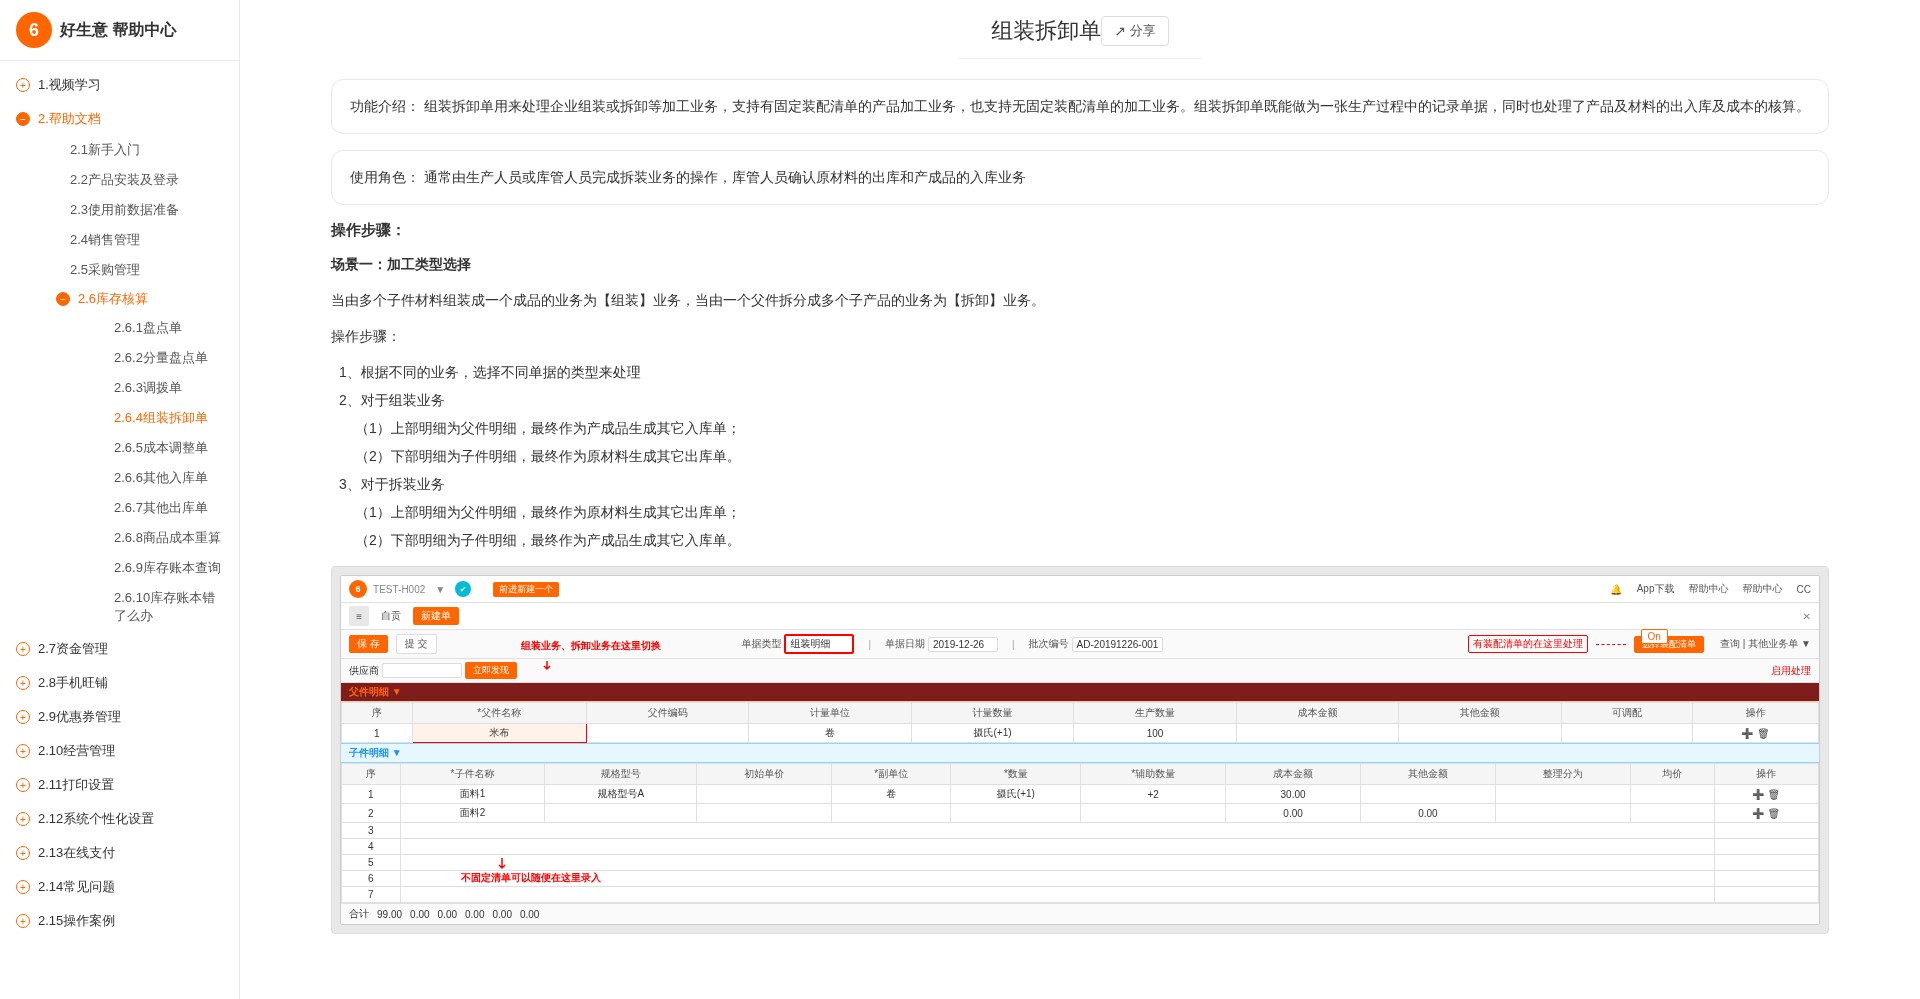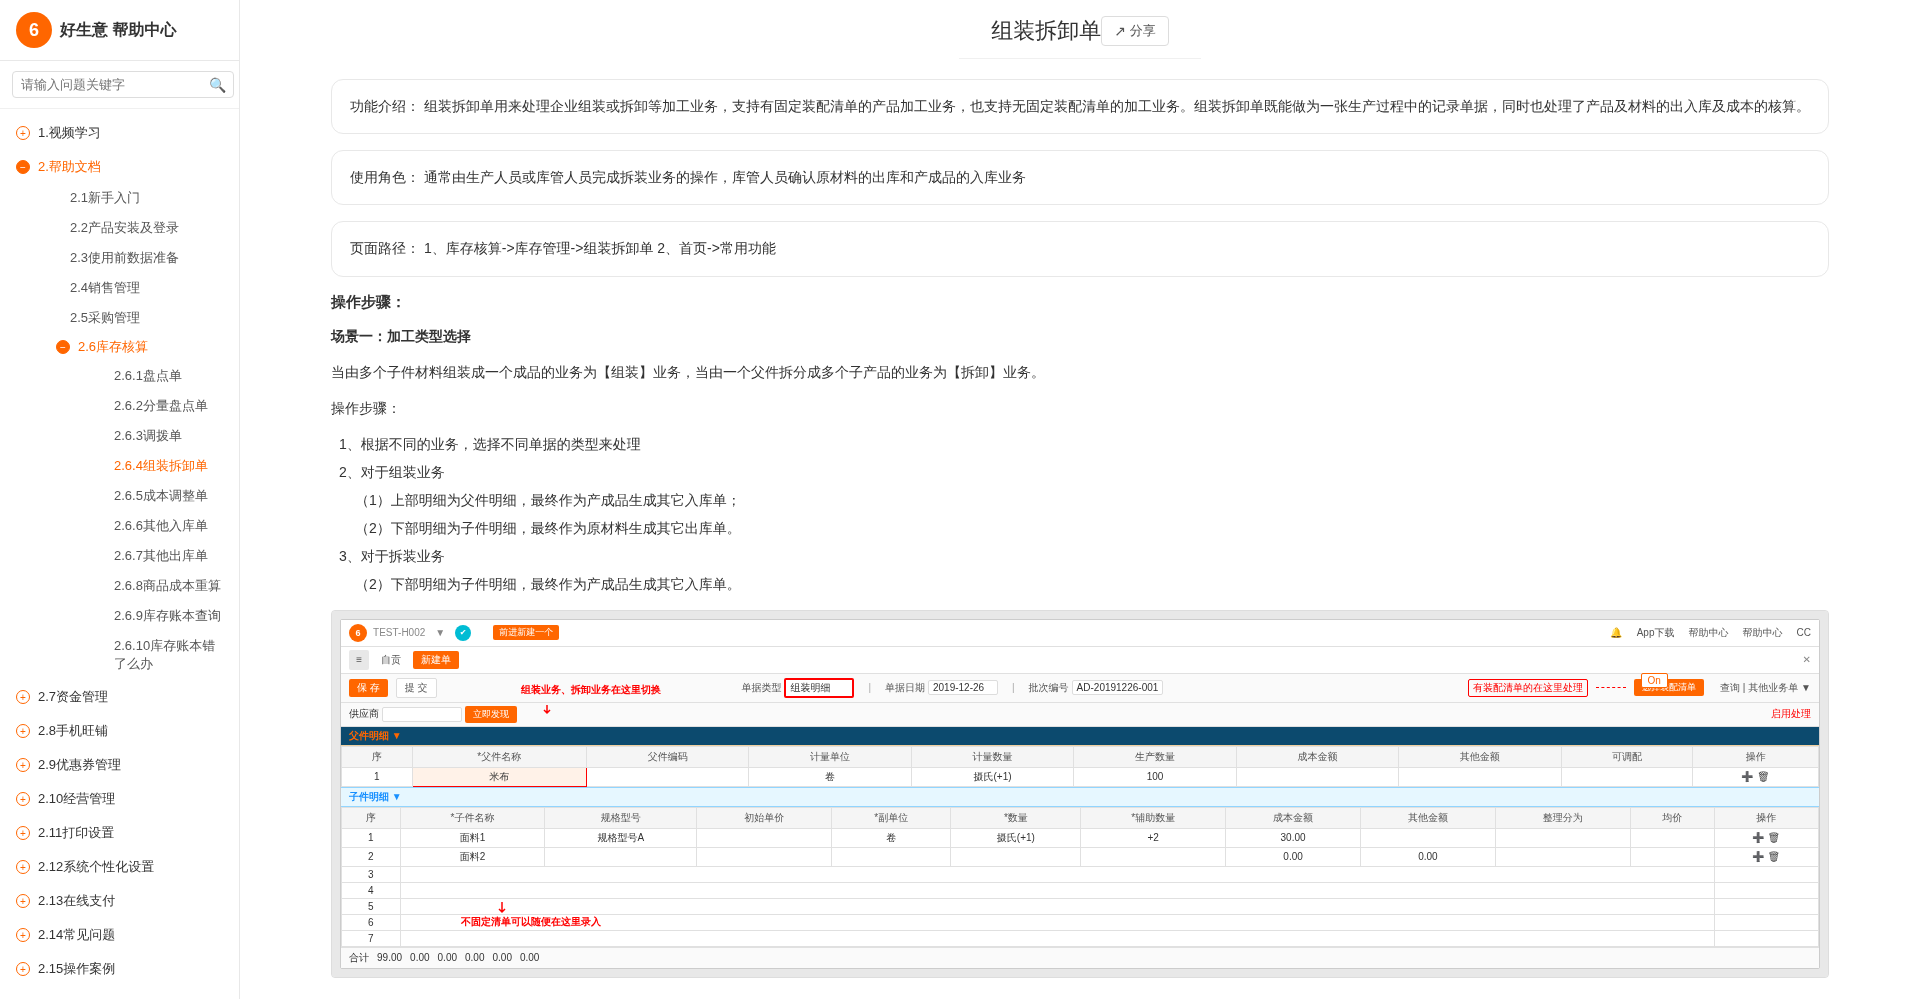--- a/index.html
+++ b/index.html
@@ -273,24 +273,20 @@
   </style>
 </head>
 <body>
 
 <div id="sidebar">
   <div class="sidebar-logo">
     <div class="logo-circle">
       <span>6</span>
     </div>
     <span class="logo-text">好生意 帮助中心</span>
-  </div>
-  <div class="sidebar-search">
-    <input type="text" placeholder="请输入问题关键字" style="">
-    <span class="search-icon">🔍</span>
   </div>
   <div class="sidebar-nav">
 
     <div class="nav-section">
       <div class="nav-section-header">
         <div class="plus-icon">+</div>
         <span class="nav-section-label">1.视频学习</span>
       </div>
     </div>
 
@@ -409,43 +405,38 @@
       </p>
     </div>
 
     <div class="info-block">
       <p>
         <span class="bold">使用角色：</span>
         <span>通常由生产人员或库管人员完成拆装业务的操作，库管人员确认原材料的出库和产成品的入库业务</span>
       </p>
     </div>
 
-    <div class="info-block">
-      <p>
-        <span class="bold">页面路径：</span>
-        <span>1、库存核算-&gt;库存管理-&gt;组装拆卸单 2、首页-&gt;常用功能</span>
-      </p>
-    </div>
 
     <div class="section-title">操作步骤：</div>
 
     <div class="content-text">
       <strong>场景一：加工类型选择</strong>
     </div>
     <div class="content-text">
       <span>当由多个子件材料组装成一个成品的业务为【组装】业务，当由一个父件拆分成多个子产品的业务为【拆卸】业务。</span>
     </div>
 
     <div class="content-text bold">操作步骤：</div>
 
     <div class="step-item">1、根据不同的业务，选择不同单据的类型来处理</div>
     <div class="step-item">2、对于组装业务</div>
     <div class="step-sub">（1）上部明细为父件明细，最终作为产成品生成其它入库单；</div>
     <div class="step-sub">（2）下部明细为子件明细，最终作为原材料生成其它出库单。</div>
     <div class="step-item">3、对于拆装业务</div>
+    <div class="step-sub">（1）上部明细为父件明细，最终作为原材料生成其它出库单；</div>
     <div class="step-sub">（2）下部明细为子件明细，最终作为产成品生成其它入库单。</div>
 
     <div class="screenshot-container">
       <div class="app-screenshot-wrapper relative">
         <div class="app-screenshot">
 
           <div class="app-topbar">
             <div class="app-topbar-logo">6</div>
             <span class="app-topbar-title">TEST-H002</span>
             <span style="color:#888;font-size:10px;margin-left:4px;">▼</span>
@@ -506,21 +497,21 @@
             </div>
 
             <div style="position:absolute;left:180px;top:-20px;color:#f00;font-size:10px;font-weight:bold;white-space:nowrap;">组装业务、拆卸业务在这里切换</div>
             <div style="position:absolute;left:200px;top:0px;">
               <svg width="12" height="12" viewBox="0 0 12 12">
                   <path d="M6 2 L6 10 M3 7 L6 10 L9 7" stroke="#f00" stroke-width="1.5" fill="none"></path>
                 </svg>
             </div>
           </div>
 
-          <div style="background:#0c4a6e;border-bottom:1px solid #f0d0a0;padding:2px 8px;font-size:10px;color:#f60;font-weight:bold;">
+          <div style="background:#7f1d1d;border-bottom:1px solid #f0d0a0;padding:2px 8px;font-size:10px;color:#f60;font-weight:bold;">
             父件明细 ▼
           </div>
 
           <div style="padding:0;overflow-x:auto;">
             <table class="app-table">
               <thead>
                 <tr>
                   <th>序</th>
                   <th>*父件名称</th>
                   <th>父件编码</th>

